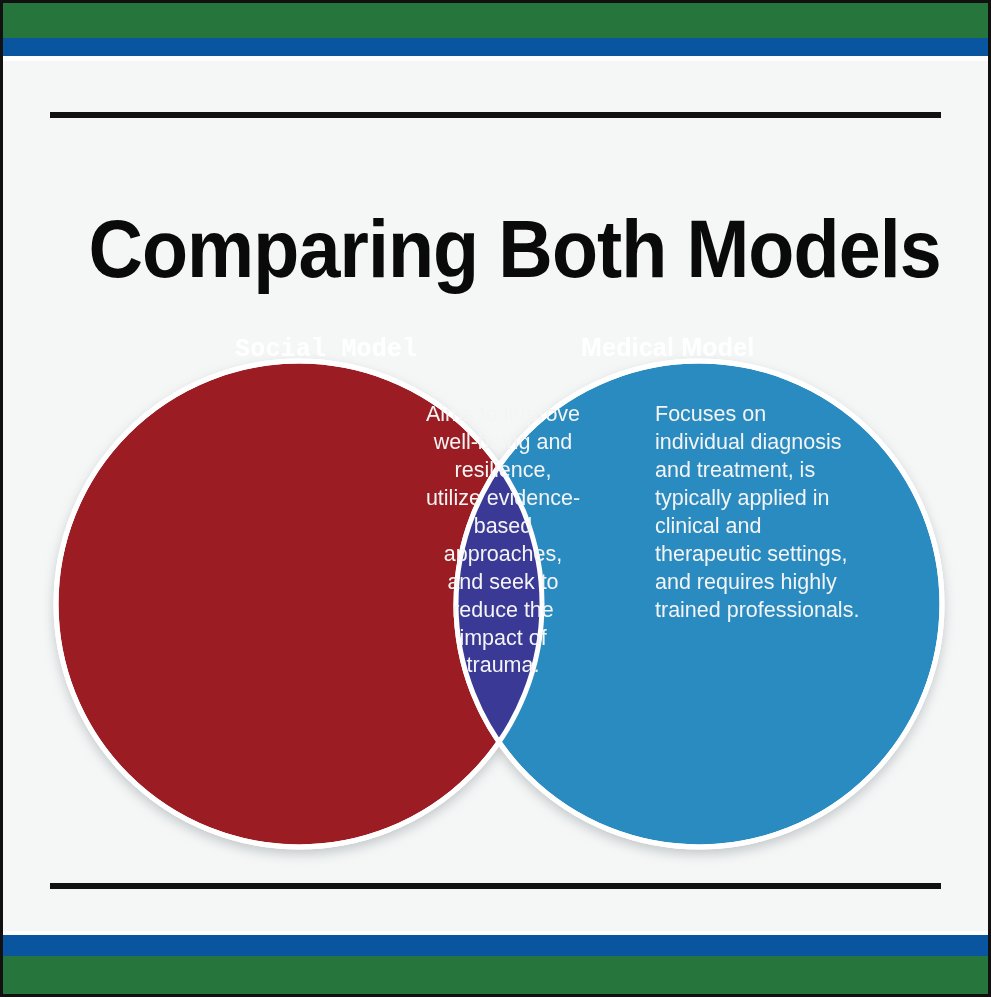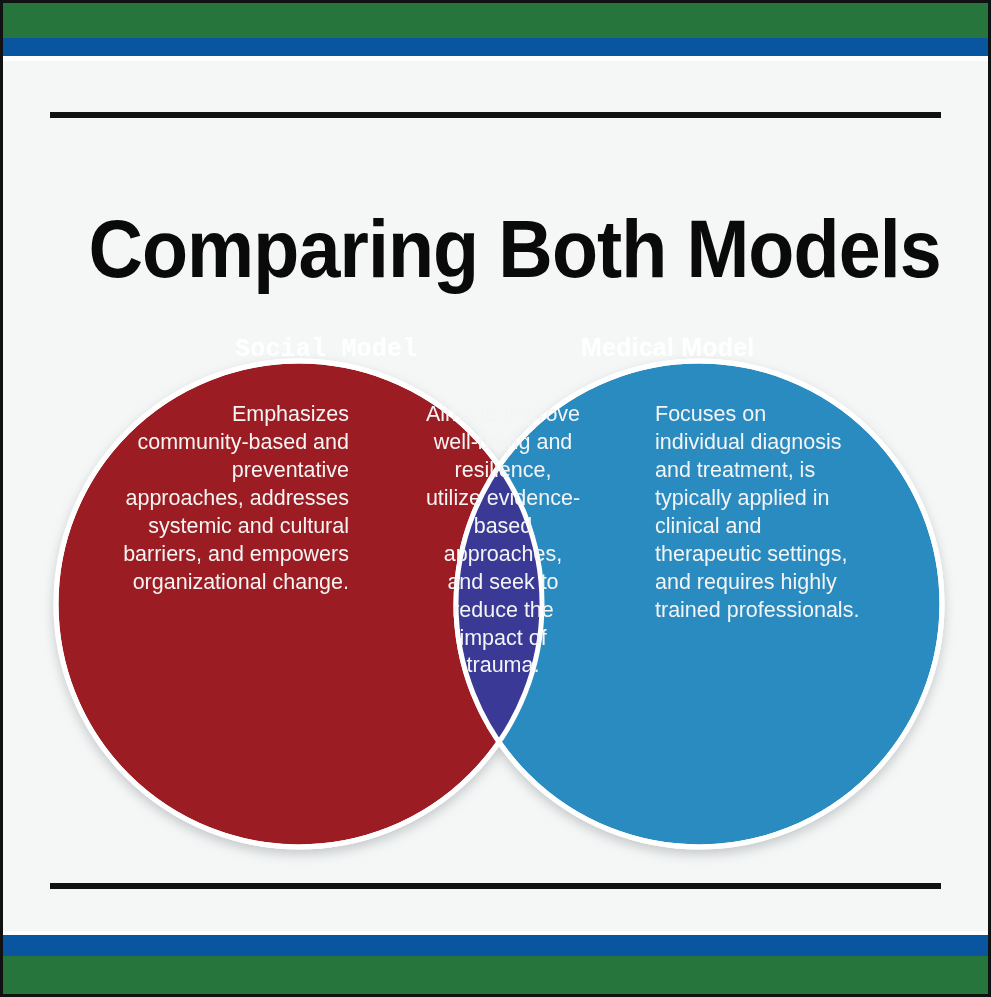--- a/index.html
+++ b/index.html
@@ -154,21 +154,20 @@
         </g>
 
         <circle cx="296" cy="543" r="243" fill="none" stroke="#FFFFFF" stroke-width="5"></circle>
         <circle cx="696" cy="543" r="243" fill="none" stroke="#FFFFFF" stroke-width="5"></circle>
       </svg>
 
       <div class="circle-label label-social">Social Model</div>
 
       <div class="circle-label label-medical">Medical Model</div>
 
-      <div class="venn-text text-left">Emphasizes community-based and preventative approaches, addresses systemic and cultural barriers, and empowers organizational change.</div>
 
       <div class="venn-text text-center">Aims to improve well-being and resilience, utilize evidence-based approaches, and seek to reduce the impact of trauma.</div>
 
       <div class="venn-text text-right">Focuses on individual diagnosis and treatment, is typically applied in clinical and therapeutic settings, and requires highly trained professionals.</div>
 
     </div>
 
     <div class="rule rule-bottom"></div>
 
   </div>

